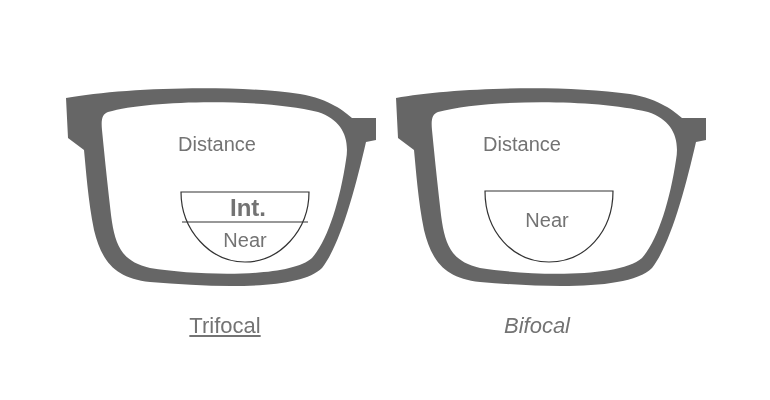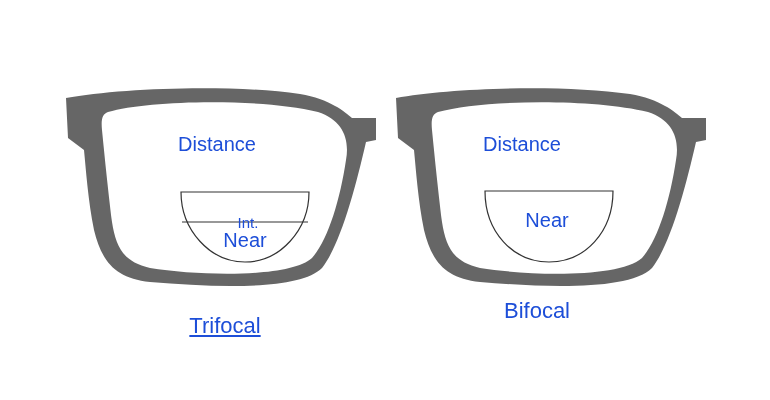--- a/index.html
+++ b/index.html
@@ -1,18 +1,18 @@
 <!DOCTYPE html>
 <html><head>
 <meta charset="utf-8">
 <style>
   html, body { margin:0; padding:0; background:#ffffff; }
   body { width:770px; height:400px; position:relative; overflow:hidden; font-family:"Liberation Sans", sans-serif; }
   svg { position:absolute; left:0; top:0; }
-  .lbl { position:absolute; color:#1d4ed8; font-family:"Liberation Sans", sans-serif; white-space:nowrap; transform:translateX(-50%); }
+  .lbl { position:absolute; color:#737373; font-family:"Liberation Sans", sans-serif; white-space:nowrap; transform:translateX(-50%); }
   .zone { font-size:20px; }
   .cap { font-size:22px; }
 </style>
 </head>
 <body>
 
 <svg width="770" height="400" viewBox="0 0 770 400">
 
   <g>
     <path d="M66,98 C120,88 230,84 300,94 C330,99 345,112 352,118 L376,118 L376,140 L366,142 C355,190 340,245 322,268 C300,290 220,288 150,282 C115,278 102,262 94,230 C88,200 86,170 84,150 L68,138 Z" fill="#666666"></path>
@@ -22,19 +22,19 @@
   </g>
 
   <g>
     <path d="M396,98 C450,88 560,84 630,94 C660,99 675,112 682,118 L706,118 L706,140 L696,142 C685,190 670,245 652,268 C630,290 550,288 480,282 C445,278 432,262 424,230 C418,200 416,170 414,150 L398,138 Z" fill="#666666"></path>
     <path d="M438,112 C480,100 590,98 648,112 C672,120 680,138 676,160 C670,200 658,240 642,258 C620,278 530,276 480,268 C454,262 446,248 442,222 C438,190 434,150 432,130 C431,120 432,114 438,112 Z" fill="#ffffff"></path>
     <path d="M485,191 L613,191 C613,232 585,262 549,262 C513,262 485,232 485,191 Z" fill="#ffffff" stroke="#333" stroke-width="1.2"></path>
   </g>
 </svg>
 
 <div class="lbl zone" style="left:217px; top:133px;">Distance</div>
-<div class="lbl zone" style="left:248px; top:214px; font-size:15px;">Int.</div>
+<div class="lbl zone" style="left:248px; top:194px; font-size:24px;font-weight:bold;">Int.</div>
 <div class="lbl zone" style="left:245px; top:229px;">Near</div>
 <div class="lbl cap" style="left:225px; top:313px;text-decoration:underline;">Trifocal</div>
 
 <div class="lbl zone" style="left:522px; top:133px;">Distance</div>
 <div class="lbl zone" style="left:547px; top:209px;">Near</div>
-<div class="lbl cap" style="left:537px; top:298px;">Bifocal</div>
+<div class="lbl cap" style="left:537px; top:313px;font-style:italic;">Bifocal</div>
 
 </body></html>

